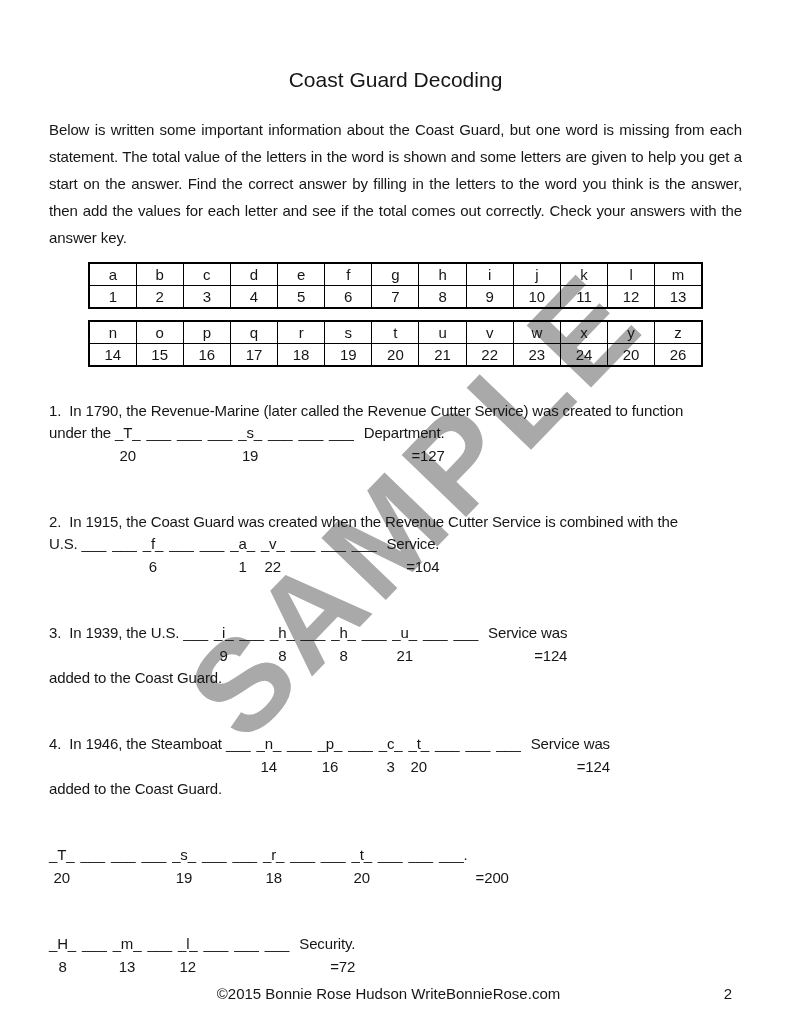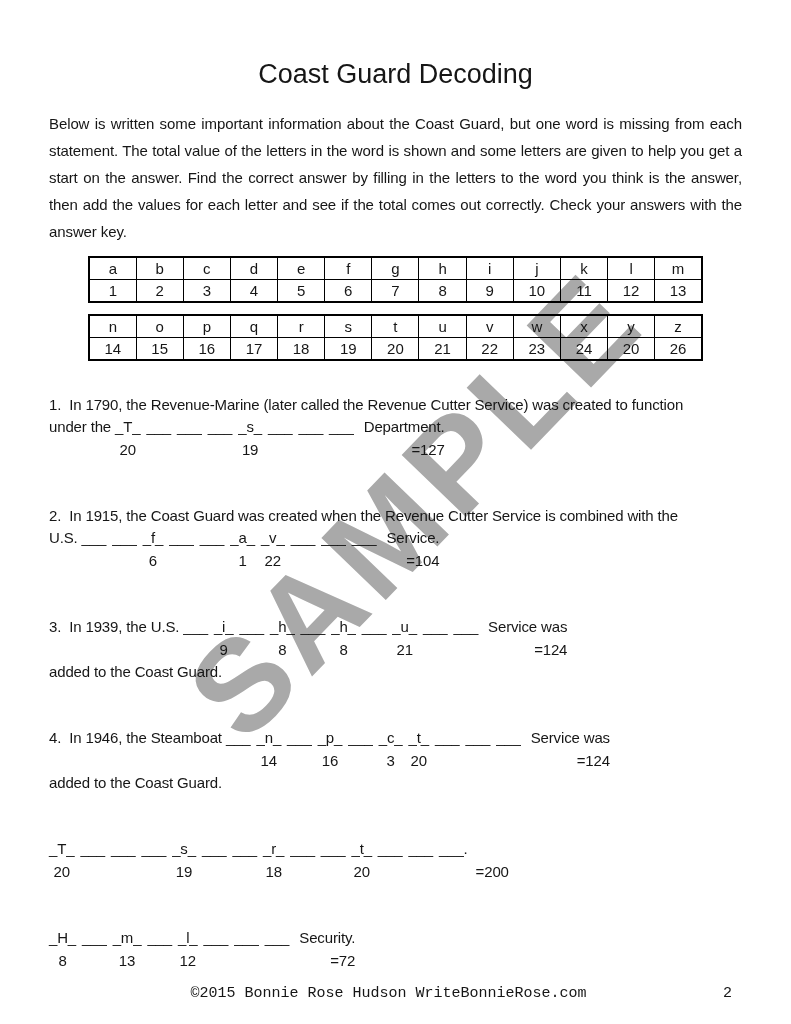--- a/index.html
+++ b/index.html
@@ -25,24 +25,24 @@
     z-index: 0;
     white-space: nowrap;
     user-select: none;
   }
   .content {
     position: relative;
     z-index: 1;
     padding: 0 49px;
   }
   h1.title {
-    margin: 8px;
+    margin: 14px;
     padding-top: 52px;
     text-align: center;
-    font-size: 27px;
+    font-size: 21px;
     font-weight: normal;
     line-height: 28px;
   }
   .intro {
     margin: 22px 0 0 0;
     font-size: 15px;
     line-height: 27px;
     text-align: justify;
     letter-spacing: -0.1px;
   }
@@ -94,21 +94,20 @@
   .tok.blank .val { text-align: center; }
   .tok.text .val { text-align: right; padding-left: 2px; }
   .footer {
     position: absolute;
     z-index: 1;
     left: 35px;
     right: 49px;
     bottom: 20px;
     font-size: 15px;
     line-height: 20px;
-    font-family: Liberation Mono, monospace;
   }
   .footer .credit {
     display: block;
     text-align: center;
   }
   .footer .pagenum {
     position: absolute;
     right: 10px;
     top: 0;
   }

